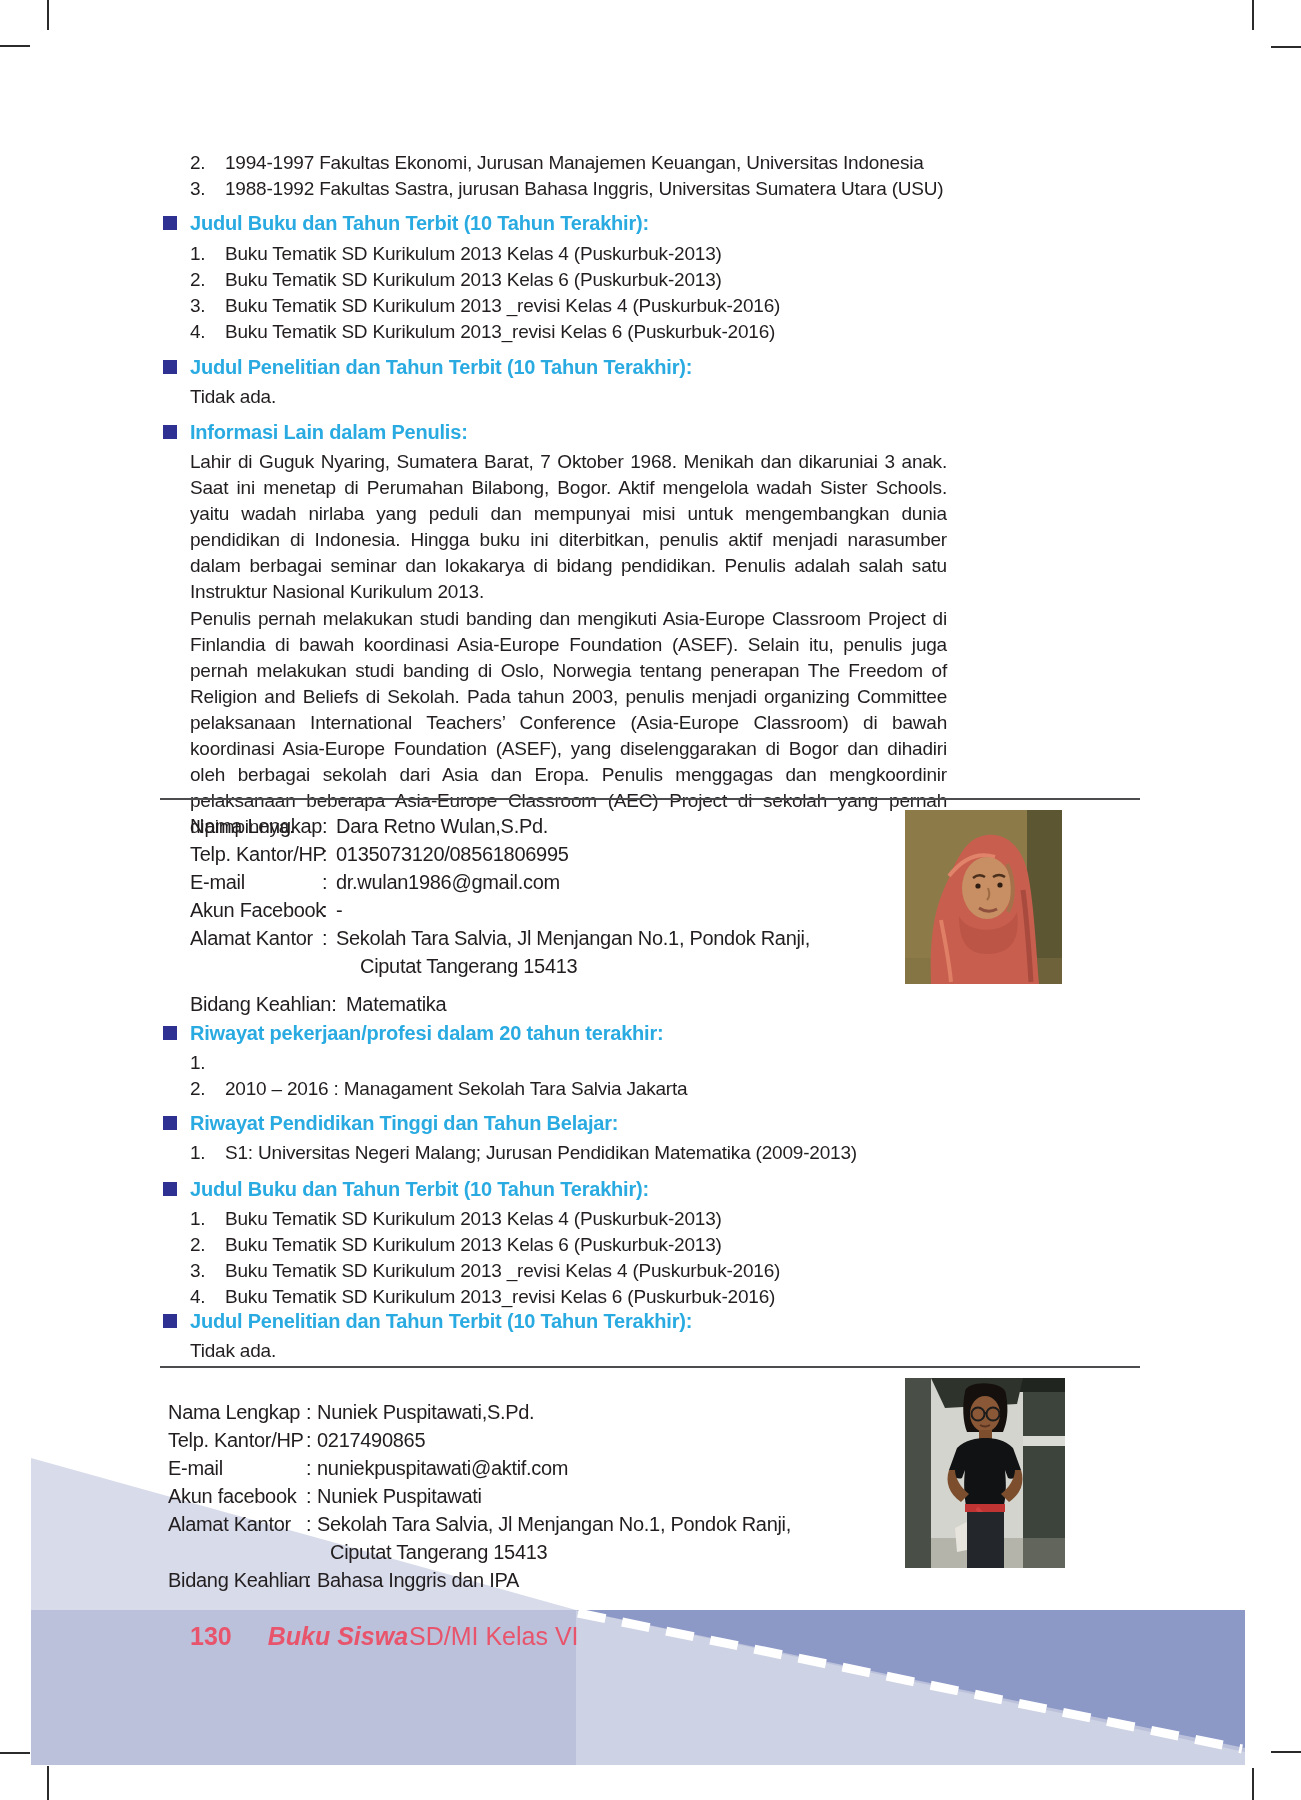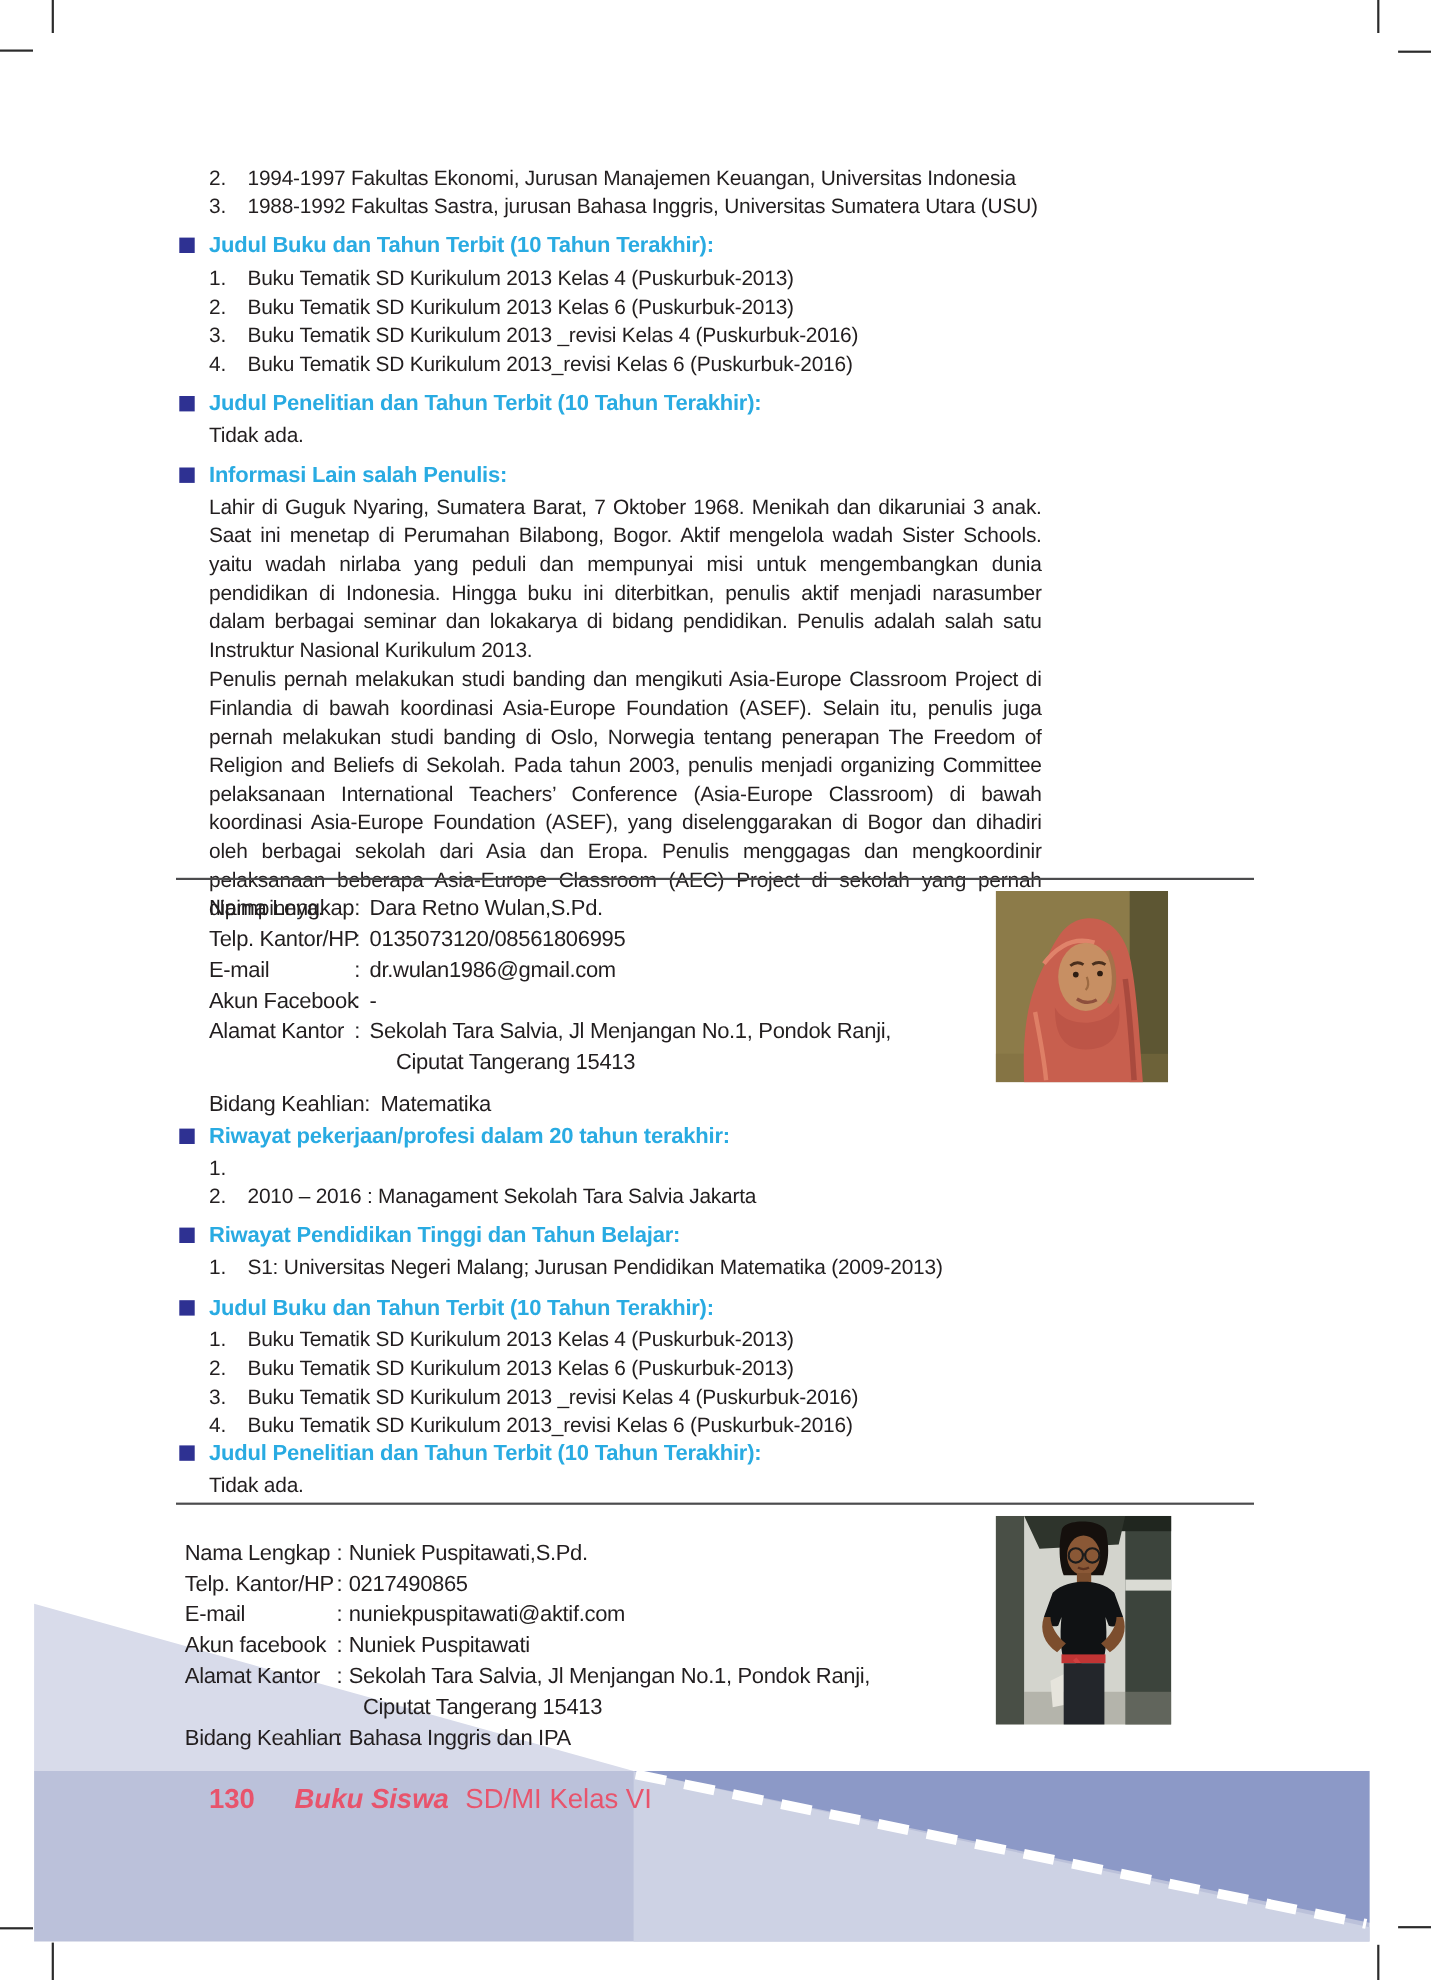--- a/index.html
+++ b/index.html
@@ -17,21 +17,21 @@
   .a1-label{width:132px;flex:none;}
   .a2-label{width:138px;flex:none;}
   .a-sep{width:14px;flex:none;}
   .a2-sep{width:11px;flex:none;}
   .a-value{flex:none;}
   .addr2{font-size:20px;letter-spacing:-0.3px;white-space:nowrap;}
   .photo{overflow:hidden;}
   .footer-row{display:flex;align-items:baseline;color:#e8546c;}
   .footer-num{font-size:25px;font-weight:bold;letter-spacing:0;}
   .footer-bold{font-size:25px;font-weight:bold;font-style:italic;margin-left:36px;text-align:center;}
-  .footer-rest{font-size:25px;margin-left:15px;text-align:center;}
+  .footer-rest{font-size:25px;margin-left:1px;text-align:center;}
   .crop{background:#2b2b2b;}
 </style>
 </head>
 <body>
 
 <div id="page">
 
   <div class="abs crop" style="left:47px;top:0;width:2px;height:30px"></div>
   <div class="abs crop" style="left:0;top:45px;width:30px;height:2px"></div>
   <div class="abs crop" style="left:1252px;top:0;width:2px;height:30px"></div>
@@ -79,21 +79,21 @@
       <span class="num">4.</span>
       <span>Buku Tematik SD Kurikulum 2013_revisi Kelas 6 (Puskurbuk-2016)</span>
     </div>
   </div>
 
   <div class="abs bullet" style="left:163px;top:360px"></div>
   <div class="abs sec-head" style="left:190px;top:356px">Judul Penelitian dan Tahun Terbit (10 Tahun Terakhir):</div>
   <div class="abs body-text" style="left:190px;top:384px">Tidak ada.</div>
 
   <div class="abs bullet" style="left:163px;top:425px"></div>
-  <div class="abs sec-head" style="left:190px;top:421px">Informasi Lain salah Penulis:</div>
+  <div class="abs sec-head" style="left:190px;top:421px">Informasi Lain dalam Penulis:</div>
   <div class="abs body-text para" style="left:190px;top:449px">Lahir di Guguk Nyaring, Sumatera Barat, 7 Oktober 1968. Menikah dan dikaruniai 3 anak. Saat ini menetap di Perumahan Bilabong, Bogor. Aktif mengelola wadah Sister Schools. yaitu wadah nirlaba yang peduli dan mempunyai misi untuk mengembangkan dunia pendidikan di Indonesia. Hingga buku ini diterbitkan, penulis aktif menjadi narasumber dalam berbagai seminar dan lokakarya di bidang pendidikan. Penulis adalah salah satu Instruktur Nasional Kurikulum 2013.</div>
   <div class="abs body-text para" style="left:190px;top:606px">Penulis pernah melakukan studi banding dan mengikuti Asia-Europe Classroom Project di Finlandia di bawah koordinasi Asia-Europe Foundation (ASEF). Selain itu, penulis juga pernah melakukan studi banding di Oslo, Norwegia tentang penerapan The Freedom of Religion and Beliefs di Sekolah. Pada tahun 2003, penulis menjadi organizing Committee pelaksanaan International Teachers’ Conference (Asia-Europe Classroom) di bawah koordinasi Asia-Europe Foundation (ASEF), yang diselenggarakan di Bogor dan dihadiri oleh berbagai sekolah dari Asia dan Eropa. Penulis menggagas dan mengkoordinir pelaksanaan beberapa Asia-Europe Classroom (AEC) Project di sekolah yang pernah dipimpinnya.</div>
 
   <div class="abs hr" style="left:160px;top:798px;width:980px"></div>
 
   <div class="abs" style="left:190px;top:812px">
     <div class="author-row">
       <span class="a1-label">Nama Lengkap</span>
       <span class="a-sep">:</span>
       <span class="a-value">Dara Retno Wulan,S.Pd.</span>

